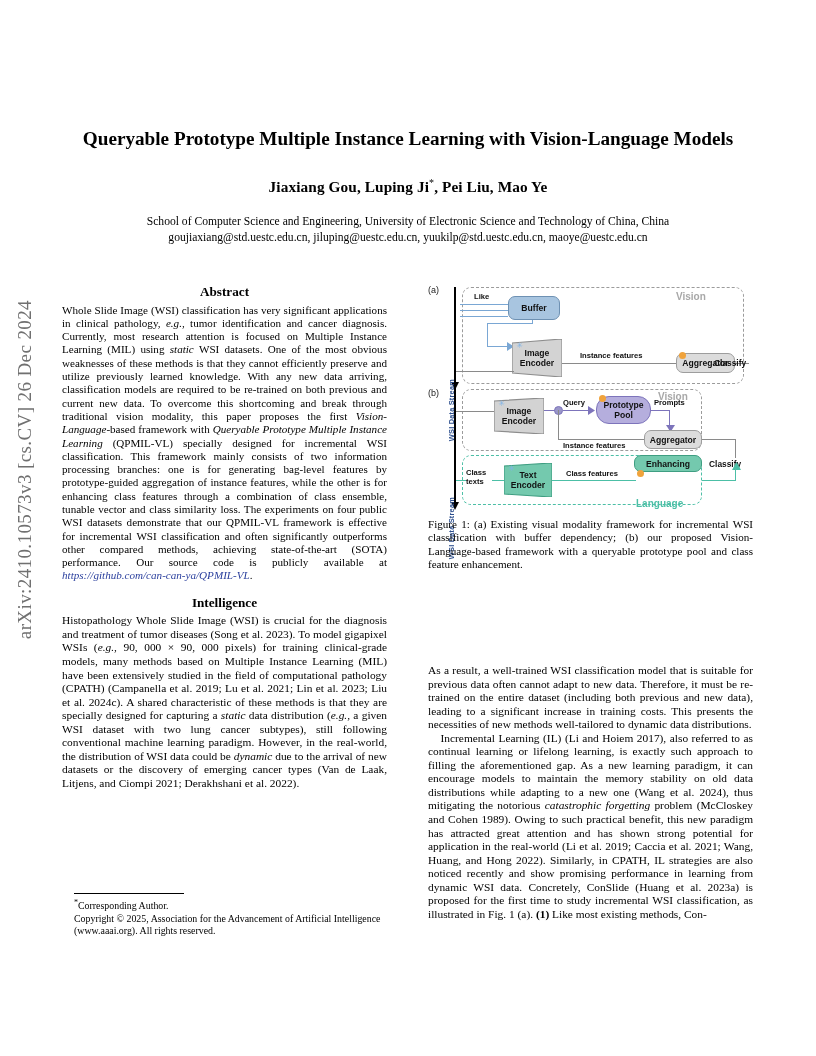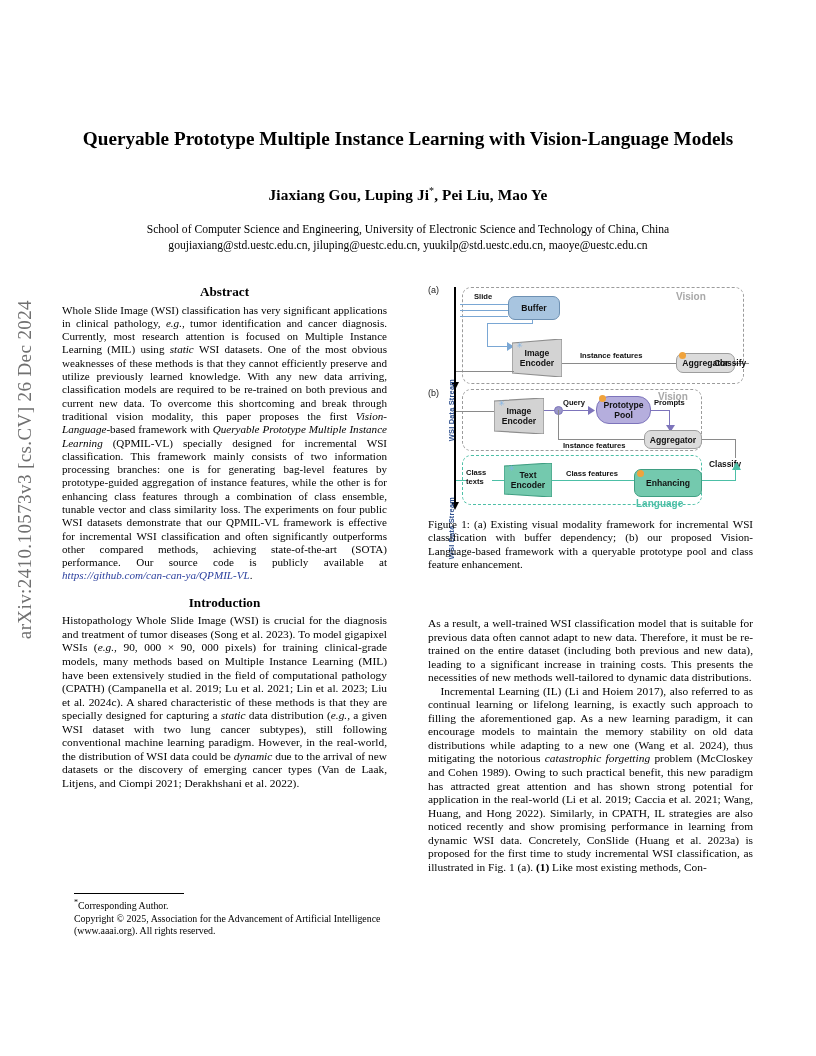--- a/index.html
+++ b/index.html
@@ -31,21 +31,21 @@
 
   .title-block { position:absolute; left:70px; top:126px; width:676px; text-align:center; }
   .paper-title {
     font-family: "Liberation Serif", serif;
     font-weight: bold;
     font-size: 19.2px;
     line-height: 25px;
     margin:0;
   }
   .authors {
-    margin-top: 34px;
+    margin-top: 26px;
     font-weight: bold;
     font-size: 15.3px;
     letter-spacing: .1px;
   }
   .authors sup { font-weight: normal; font-size: 10px; }
   .affil {
     margin-top: 18px;
     font-size: 11.6px;
     line-height: 16px;
   }
@@ -54,21 +54,21 @@
   .col {
     position:absolute;
     top: 285px;
     width: 325px;
     font-size: 11.4px;
     line-height: 13.55px;
     text-align: justify;
     text-justify: inter-word;
   }
   .col-left  { left: 62px; }
-  .col-right { left: 428px; }
+  .col-right { left: 428px; margin-top: 47px; }
 
   .sec-head {
     text-align:center;
     font-weight:bold;
     font-size:13.2px;
     margin: 0 0 5px 0;
   }
   .abstract-body { font-size: 11.1px; line-height: 13.3px; text-align: justify; }
   p.para { margin: 0; text-indent: 1.1em; }
   p.nofirst { text-indent: 0; }
@@ -214,21 +214,21 @@
   <div class="col col-left">
 
     <div class="sec-head">Abstract</div>
 
     <div class="abstract-body">
       <p class="para nofirst"><span>Whole Slide Image (WSI) classification has very significant applications in clinical pathology, </span><span class="it">e.g.</span><span>, tumor identification and cancer diagnosis. Currently, most research attention is focused on Multiple Instance Learning (MIL) using </span><span class="it">static</span><span> WSI datasets. One of the most obvious weaknesses of these methods is that they cannot efficiently preserve and utilize previously learned knowledge. With any new data arriving, classification models are required to be re-trained on both previous and current new data. To overcome this shortcoming and break through traditional vision modality, this paper proposes the first </span><span class="it">Vision-Language</span><span>-based framework with </span><span class="it">Queryable Prototype Multiple Instance Learning</span><span> (QPMIL-VL) specially designed for incremental WSI classification. This framework mainly consists of two information processing branches: one is for generating bag-level features by prototype-guided aggregation of instance features, while the other is for enhancing class features through a combination of class ensemble, tunable vector and class similarity loss. The experiments on four public WSI datasets demonstrate that our QPMIL-VL framework is effective for incremental WSI classification and often significantly outperforms other compared methods, achieving state-of-the-art (SOTA) performance. Our source code is publicly available at </span><a class="url" href="#">https://github.com/can-can-ya/QPMIL-VL</a><span>.</span></p>
     </div>
 
     <div class="gap"></div>
 
-    <div class="sec-head">Introduction</div>
+    <div class="sec-head">Intelligence</div>
 
     <p class="para nofirst"><span>Histopathology Whole Slide Image (WSI) is crucial for the diagnosis and treatment of tumor diseases (Song et al. 2023). To model gigapixel WSIs (</span><span class="it">e.g.</span><span>, 90, 000 × 90, 000 pixels) for training clinical-grade models, many methods based on Multiple Instance Learning (MIL) have been extensively studied in the field of computational pathology (CPATH) (Campanella et al. 2019; Lu et al. 2021; Lin et al. 2023; Liu et al. 2024c). A shared characteristic of these methods is that they are specially designed for capturing a </span><span class="it">static</span><span> data distribution (</span><span class="it">e.g.</span><span>, a given WSI dataset with two lung cancer subtypes), still following conventional machine learning paradigm. However, in the real-world, the distribution of WSI data could be </span><span class="it">dynamic</span><span> due to the arrival of new datasets or the discovery of emerging cancer types (Van de Laak, Litjens, and Ciompi 2021; Derakhshani et al. 2022).</span></p>
   </div>
 
   <div class="footnote">
     <div class="rule"></div>
     <div><span class="fn-star">*</span><span>Corresponding Author.</span></div>
     <div>Copyright © 2025, Association for the Advancement of Artificial Intelligence (www.aaai.org). All rights reserved.</div>
   </div>
 
@@ -238,21 +238,21 @@
 
     <div class="stream-axis" style="left:26px; top:4px; height:96px;"></div>
     <div class="stream-label" style="left:19px; top:96px;">WSI  Data Stream</div>
 
     <div class="dash-box" style="left:34px; top:4px; width:282px; height:97px;"></div>
     <div class="zone-label" style="left:248px; top:8px;">Vision</div>
 
     <div class="conn blue" style="left:32px; top:21px; width:48px; height:1.4px;"></div>
     <div class="conn blue" style="left:32px; top:27px; width:48px; height:1.4px;"></div>
     <div class="conn blue" style="left:32px; top:33px; width:48px; height:1.4px;"></div>
-    <div class="edge-label" style="left:46px; top:9px;">Slide</div>
+    <div class="edge-label" style="left:46px; top:9px;">Like</div>
 
     <div class="node buffer" style="left:80px; top:13px; width:52px; height:24px;">
         <span>Buffer</span>
       </div>
 
     <div class="conn blue" style="left:59px; top:40px; width:46px; height:1.4px;"></div>
     <div class="conn blue" style="left:104px; top:37px; width:1.4px; height:4px;"></div>
     <div class="conn blue" style="left:59px; top:40px; width:1.4px; height:24px;"></div>
     <div class="conn blue" style="left:59px; top:63px; width:23px; height:1.4px;"></div>
     <svg style="position:absolute; left:79px; top:59px; width:9px; height:9px;">
@@ -347,21 +347,21 @@
         <polygon points="0,3 48,0 48,34 0,31" fill="#74c9ae" stroke="#3f9e82" stroke-width="1.2"></polygon>
       </svg>
       <span style="white-space:pre-line;">Text
 Encoder</span>
     </div>
     <div class="flake" style="left:80px; top:182px;">✳</div>
 
     <div class="conn teal" style="left:124px; top:197px; width:84px; height:1.3px;"></div>
     <div class="edge-label" style="left:138px; top:186px;">Class features</div>
 
-    <div class="node enh" style="left:206px; top:186px; width:68px; height:28px;text-align:right;">
+    <div class="node enh" style="left:206px; top:172px; width:68px; height:17px;text-align:right;">
         <span>Enhancing</span>
       </div>
     <div class="fire" style="left:209px; top:187px;"></div>
 
     <div class="conn teal" style="left:274px; top:197px; width:34px; height:1.3px;"></div>
     <div class="conn teal" style="left:307px; top:186px; width:1.3px; height:12px;"></div>
     <svg style="position:absolute; left:304px; top:179px; width:9px; height:8px;">
         <polygon points="0,8 9,8 4.5,0" fill="#4cbfa6"></polygon>
       </svg>
   </div>

